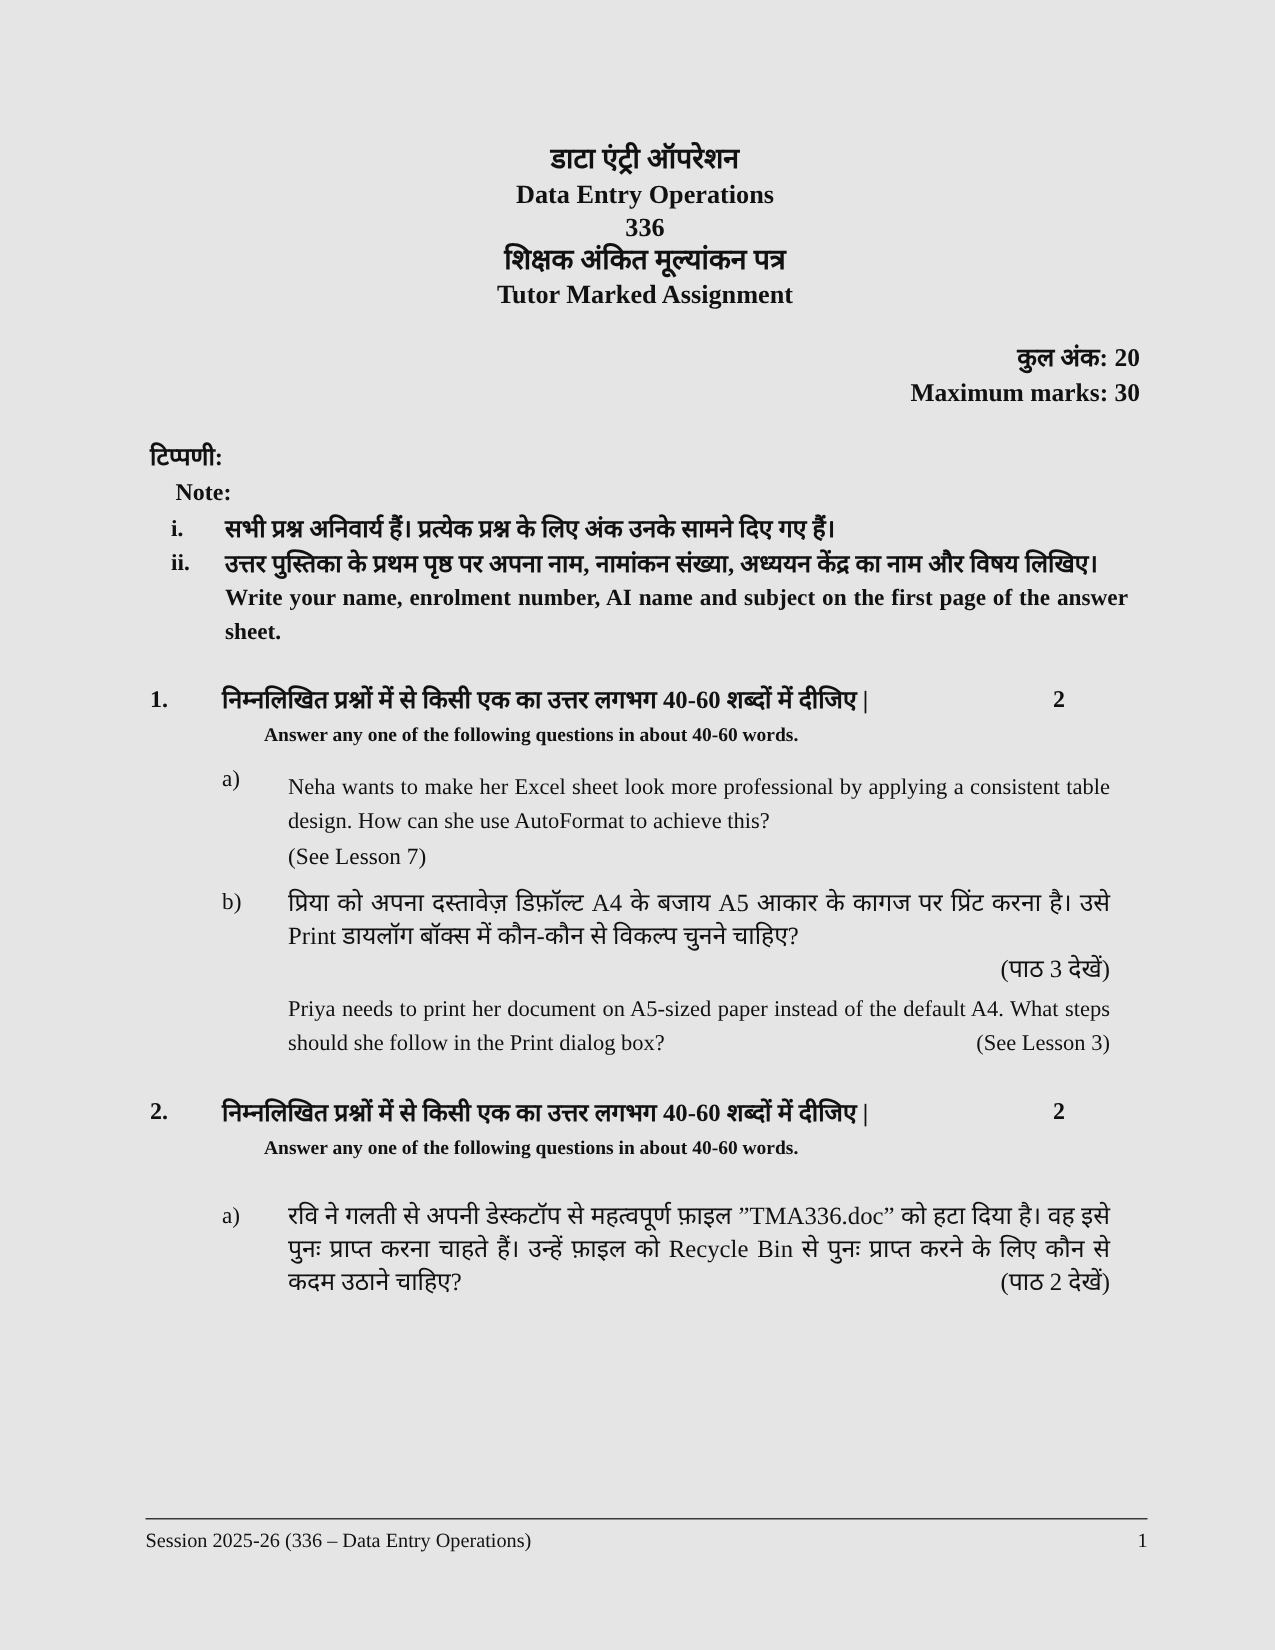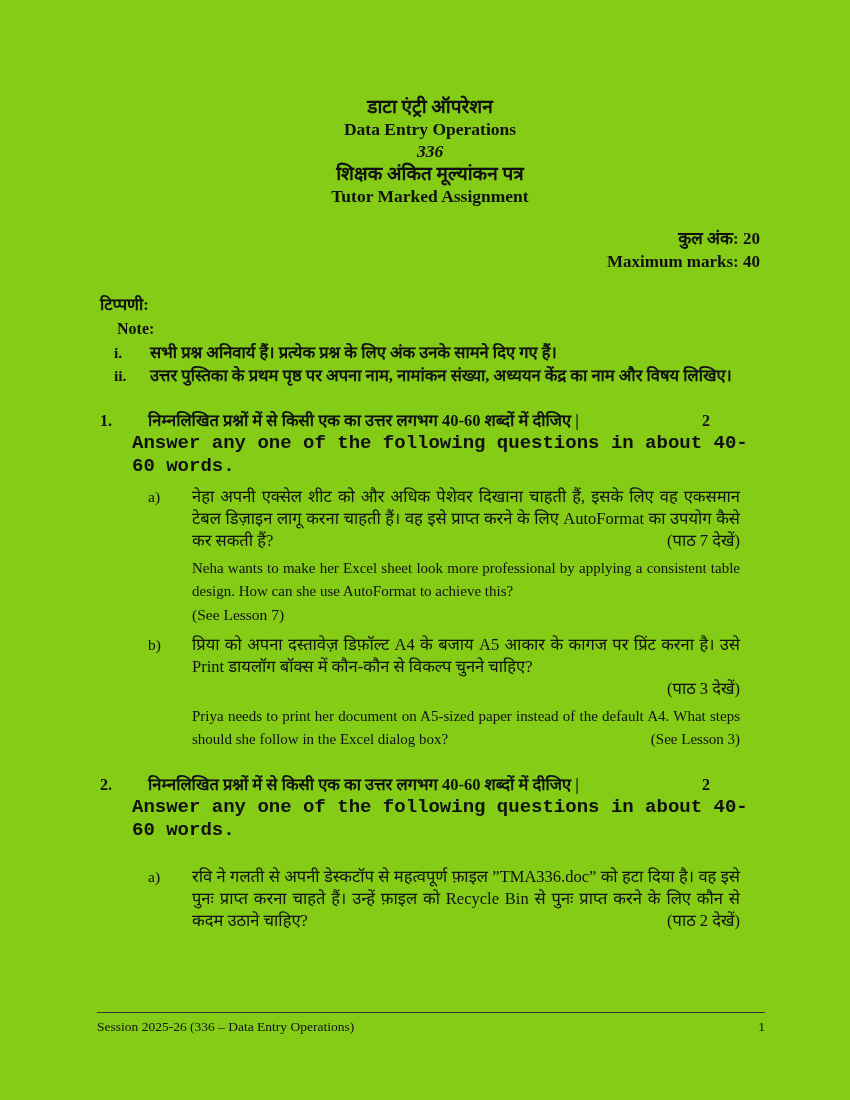--- a/index.html
+++ b/index.html
@@ -1,31 +1,31 @@
 <!DOCTYPE html>
 <html><head>
 <meta charset="utf-8">
 <style>
   html,body { margin:0; padding:0; background:#ffffff; }
   .page {
     position:relative;
     width:850px; height:1100px;
     margin:0 auto;
-    background:#84cc16;
+    background:#e5e5e5;
     color:#111;
     box-sizing:border-box;
     padding:95px 90px 0 100px;
     font-family:"Liberation Serif", serif;
     overflow:hidden;
   }
   
   .title-block { text-align:center; font-weight:bold; }
   .title-hi   { font-size:19px; line-height:23px; }
   .title-en   { font-size:17.5px; line-height:22px; }
-  .course-code{ font-size:17.5px; line-height:22px;font-style:italic; }
+  .course-code{ font-size:17.5px; line-height:22px; }
   .subtitle-hi{ font-size:19px; line-height:23px; }
   .subtitle-en{ font-size:17.5px; line-height:22px; }
   
   .marks-block { margin-top:20px; text-align:right; font-weight:bold; }
   .marks-hi { font-size:17px; line-height:23px; }
   .marks-en { font-size:17px; line-height:23px; }
   
   .notes { margin-top:20px; }
   .notes-h-hi { font-size:16.5px; line-height:24px; font-weight:bold; }
   .notes-h-en { font-size:16px;   line-height:24px; font-weight:bold;margin-left:17px; }
@@ -33,21 +33,21 @@
   .note-num { width:36px; font-weight:bold; font-size:15.5px; line-height:23px; }
   .note-content { flex:1; padding-right:8px; }
   .note-hi { font-size:16.5px; line-height:23px; font-weight:bold; text-align:justify; margin:0; }
   .note-en { font-size:15.5px; line-height:23px; font-weight:bold; text-align:justify; margin:0; }
   
   .question { margin-top:22px; }
   .q-header { display:flex; font-weight:bold; }
   .q-num   { width:48px; font-size:16px; line-height:23px; }
   .q-text  { flex:1; font-size:16.5px; line-height:23px; }
   .q-marks { width:58px; font-size:16px; line-height:23px; }
-  .q-instr { margin-left:32px; font-weight:bold; font-size:19px; line-height:23px;font-family:Liberation Mono, monospace; }
+  .q-instr { margin-left:76px; font-weight:bold; font-size:13px; line-height:23px; }
   .subq { display:flex; margin-left:48px; margin-top:8px; }
   .subq-gap { margin-top:24px; }
   .subq-label { width:44px; font-size:15.5px; line-height:22px; }
   .subq-content { flex:1; padding-right:20px; }
   .p-hi { font-size:16.5px; line-height:22px; text-align:justify; margin:0; }
   .p-en { font-size:15px; line-height:23px; text-align:justify; margin:5px 0 0 0; }
   .p-hi::after, .p-en::after { content:""; display:block; clear:both; }
   .ref-float { float:right; }
   .ref-line { text-align:left; font-size:15.5px; line-height:23px; }
   .ref-line-hi { text-align:right; font-size:16.5px; line-height:22px; }
@@ -68,65 +68,65 @@
   <div class="title-block">
     <div class="title-hi">डाटा एंट्री ऑपरेशन</div>
     <div class="title-en">Data Entry Operations</div>
     <div class="course-code">336</div>
     <div class="subtitle-hi">शिक्षक अंकित मूल्यांकन पत्र</div>
     <div class="subtitle-en">Tutor Marked Assignment</div>
   </div>
 
   <div class="marks-block">
     <div class="marks-hi">कुल अंक: 20</div>
-    <div class="marks-en">Maximum marks: 40</div>
+    <div class="marks-en">Maximum marks: 30</div>
   </div>
 
   <div class="notes">
     <div class="notes-h-hi">टिप्पणी:</div>
     <div class="notes-h-en">Note:</div>
 
     <div class="note-item">
       <div class="note-num">i.</div>
       <div class="note-content">
         <p class="note-hi">सभी प्रश्न अनिवार्य हैं। प्रत्येक प्रश्न के लिए अंक उनके सामने दिए गए हैं।</p>
       </div>
     </div>
 
     <div class="note-item">
       <div class="note-num">ii.</div>
       <div class="note-content">
         <p class="note-hi">उत्तर पुस्तिका के प्रथम पृष्ठ पर अपना नाम, नामांकन संख्या, अध्ययन केंद्र का नाम और विषय लिखिए।</p>
+        <p class="note-en">Write your name, enrolment number, AI name and subject on the first page of the answer sheet.</p>
       </div>
     </div>
   </div>
 
   <div class="question">
     <div class="q-header">
       <div class="q-num">1.</div>
       <div class="q-text">निम्नलिखित प्रश्नों में से किसी एक का उत्तर लगभग 40-60 शब्दों में दीजिए |</div>
       <div class="q-marks">2</div>
     </div>
     <div class="q-instr">Answer any one of the following questions in about 40-60 words.</div>
 
     <div class="subq">
       <div class="subq-label">a)</div>
       <div class="subq-content">
-        <p class="p-hi"><span>नेहा अपनी एक्सेल शीट को और अधिक पेशेवर दिखाना चाहती हैं, इसके लिए वह एकसमान टेबल डिज़ाइन लागू करना चाहती हैं। वह इसे प्राप्त करने के लिए AutoFormat का उपयोग कैसे कर सकती हैं?</span> <span class="ref-float">(पाठ 7 देखें)</span></p>
         <p class="p-en">Neha wants to make her Excel sheet look more professional by applying a consistent table design. How can she use AutoFormat to achieve this?</p>
         <div class="ref-line">(See Lesson 7)</div>
       </div>
     </div>
 
     <div class="subq">
       <div class="subq-label">b)</div>
       <div class="subq-content">
         <p class="p-hi">प्रिया को अपना दस्तावेज़ डिफ़ॉल्ट A4 के बजाय A5 आकार के कागज पर प्रिंट करना है। उसे Print डायलॉग बॉक्स में कौन-कौन से विकल्प चुनने चाहिए?</p>
         <div class="ref-line-hi">(पाठ 3 देखें)</div>
-        <p class="p-en"><span>Priya needs to print her document on A5-sized paper instead of the default A4. What steps should she follow in the Excel dialog box?</span> <span class="ref-float">(See Lesson 3)</span></p>
+        <p class="p-en"><span>Priya needs to print her document on A5-sized paper instead of the default A4. What steps should she follow in the Print dialog box?</span> <span class="ref-float">(See Lesson 3)</span></p>
       </div>
     </div>
   </div>
 
   <div class="question">
     <div class="q-header">
       <div class="q-num">2.</div>
       <div class="q-text">निम्नलिखित प्रश्नों में से किसी एक का उत्तर लगभग 40-60 शब्दों में दीजिए |</div>
       <div class="q-marks">2</div>
     </div>

